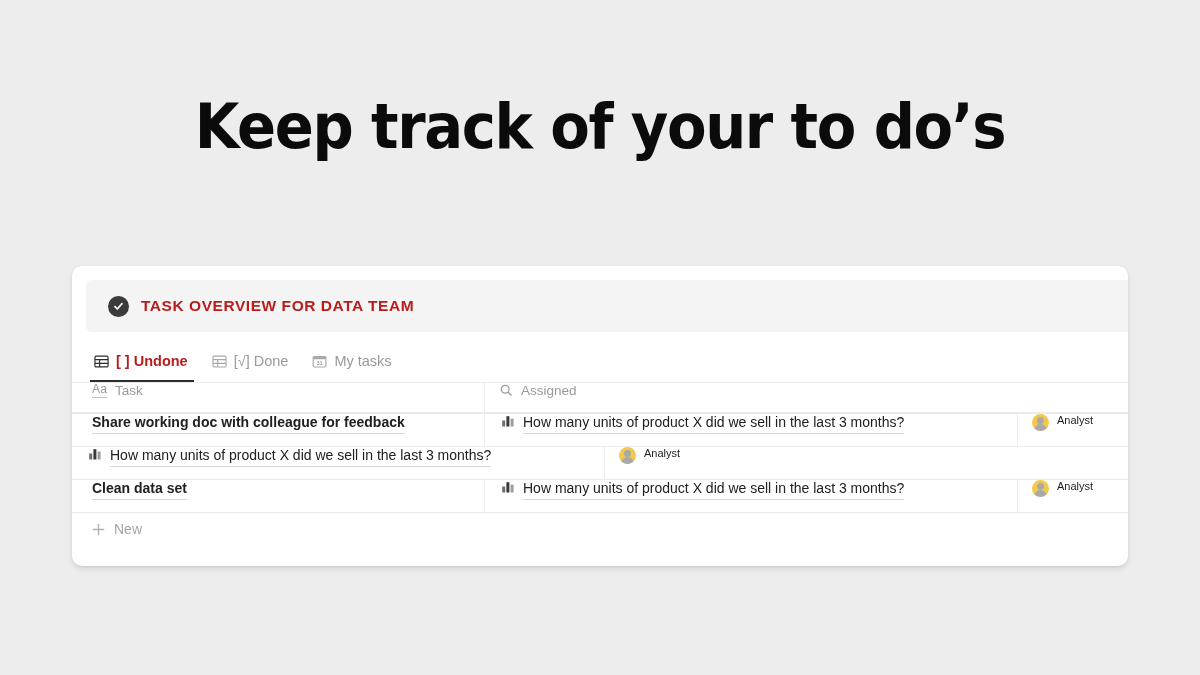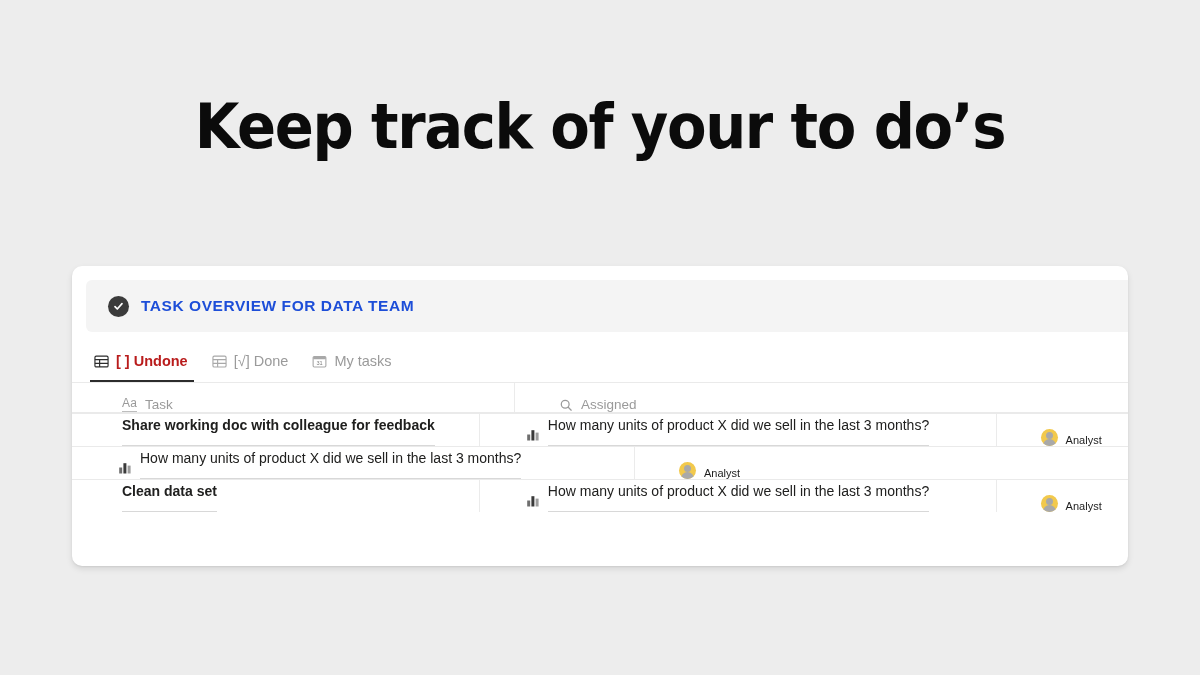--- a/index.html
+++ b/index.html
@@ -67,21 +67,21 @@
     align-items: center;
     justify-content: center;
     flex: 0 0 auto;
   }
   .check-badge svg { display:block; }
   .card-title {
     margin-left: 12px;
     font-size: 15.5px;
     font-weight: bold;
     letter-spacing: 0.55px;
-    color: #1d4ed8;
+    color: #b91c1c;
     white-space: nowrap;
   }
 
   
   .tabs {
     position: absolute;
     left: 22px;
     top: 80px;
     right: 0;
     height: 38px;
@@ -130,28 +130,27 @@
     align-items: center;
     box-sizing: border-box;
   }
   .trow.head {
     border-top: 1px solid #eaeaea;
     border-bottom: 1px solid #eaeaea;
     height: 31px;
   }
   .cell {
     display: flex;
-    align-items: flex-end;
+    align-items: flex-start;
     gap: 8px;
     height: 100%;
     box-sizing: border-box;
     padding-left: 20px;
     overflow: hidden;
     white-space: nowrap;
-    margin-left: 30px;
   }
   .c-task    { width: 413px; border-right: 1px solid #ebebeb; }
   .c-request { width: 533px; border-right: 1px solid #ebebeb; padding-left: 16px; }
   .c-assigned{ width: 110px; padding-left: 14px; }
 
   .head .cell { color: #9a9a9a; font-size: 13.5px; }
   .head .cell svg { display:block; flex:0 0 auto; }
   .head-aa {
     font-size: 12px;
     color: #9a9a9a;
@@ -159,21 +158,21 @@
     line-height: 1.05;
     padding-bottom: 1px;
     letter-spacing: 0.2px;
   }
 
   .link-text {
     font-size: 14px;
     color: #20201f;
     border-bottom: 1px solid #d8d8d8;
     line-height: 1.25;
-    padding-bottom: 11px;
+    padding-bottom: 1px;
     cursor: pointer;
   }
   .task-text { font-weight: bold; }
 
   .avatar {
     width: 17px;
     height: 17px;
     border-radius: 50%;
     background: #f2c94c;
     position: relative;
@@ -342,15 +341,24 @@
       </div>
       <div class="cell c-assigned">
         <span class="avatar">
           <span class="head-dot"></span>
             <span class="body-dot"></span>
         </span>
         <span class="assigned-name">Analyst</span>
       </div>
     </div>
 
+    <div class="newrow">
+      <span>
+        <svg width="13" height="13" viewBox="0 0 13 13" aria-hidden="true">
+          <line x1="6.5" y1="1.3" x2="6.5" y2="11.7" stroke="#b0b0b0" stroke-width="1.3" stroke-linecap="round"></line>
+          <line x1="1.3" y1="6.5" x2="11.7" y2="6.5" stroke="#b0b0b0" stroke-width="1.3" stroke-linecap="round"></line>
+        </svg>
+      </span>
+      <span>New</span>
+    </div>
 
   </div>
 </div>
 
 </body></html>

